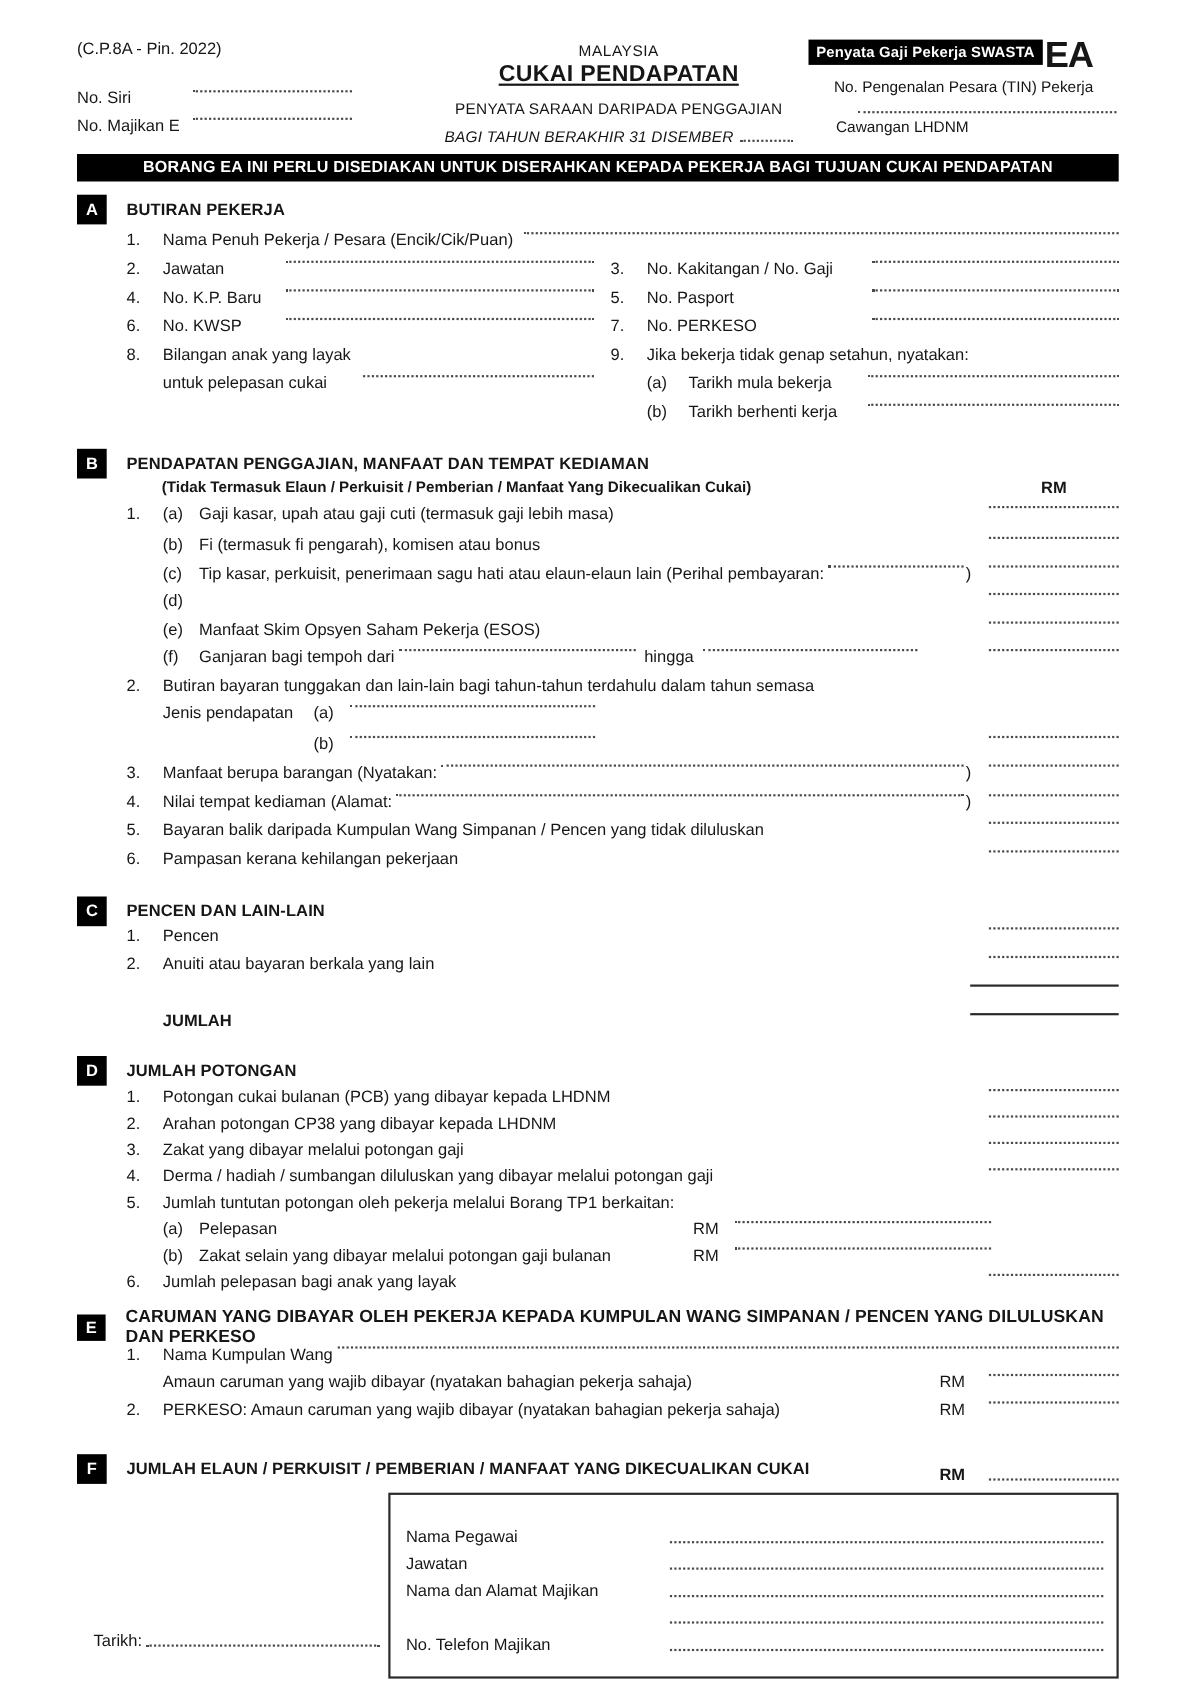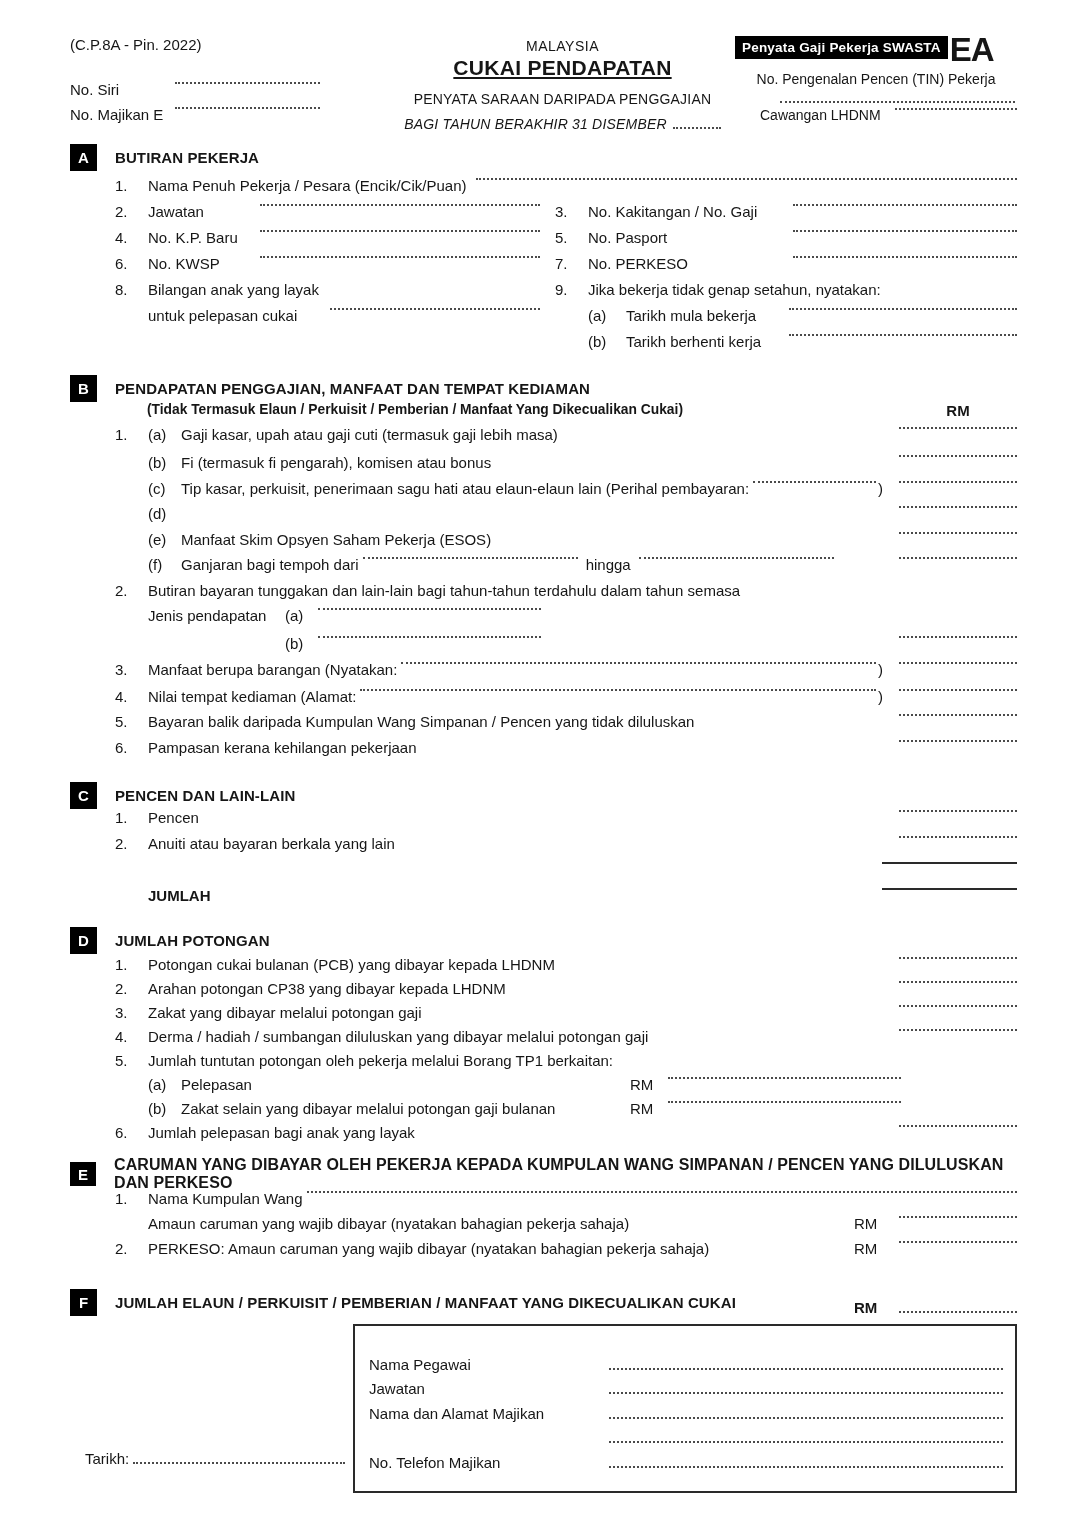--- a/index.html
+++ b/index.html
@@ -30,21 +30,21 @@
   .country { font-size:14px; letter-spacing:0.5px; margin-top:2px;text-align:center; }
   .main-title { font-size:21px; font-weight:bold; letter-spacing:0.3px; margin-top:2px;text-decoration:underline; }
   .stmt1 { font-size:14px; margin-top:11px; letter-spacing:0.2px; }
   .stmt2 { font-size:14px; margin-top:9px; letter-spacing:0.2px; display:flex; justify-content:center; align-items:flex-end;font-style:italic; }
   .stmt2 .dots { width:48px; margin-left:6px; }
   .badge-row { display:flex; align-items:flex-start; }
   .black-chip { background:#000; color:#fff; font-weight:bold; font-size:13.5px; padding:4px 7px; letter-spacing:0.2px; flex:none; }
   .ea { font-size:33px; font-weight:bold; line-height:0.85; margin-left:2px; letter-spacing:-1px; }
   .tin-lbl { font-size:14px; margin-top:7px; text-align:center; }
   .tin-dots { width:235px; margin:13px 0 0 45px; }
-  .branch-row { height:22px; margin-top:4px; padding-left:25px; }
+  .branch-row { height:22px; margin-top:4px; padding-left:25px;flex-direction:column; }
   .branch-row .lbl { width:135px; flex:none; font-size:14px; }
 
   .banner { background:#000; color:#fff; font-weight:bold; text-align:center;
     height:25px; line-height:25px; font-size:14.6px; letter-spacing:0.2px; margin-top:8px; }
 
   
   .sec-head { display:flex; align-items:center; height:27px; }
   .badge { width:27px; height:27px; background:#000; color:#fff; font-weight:bold;
     display:flex; align-items:center; justify-content:center; font-size:15px; flex:none; }
   .sec-title { font-weight:bold; margin-left:18px; letter-spacing:0.1px; }
@@ -119,29 +119,30 @@
       <div class="stmt2">
         <span>BAGI TAHUN BERAKHIR 31 DISEMBER</span>
         <span class="dots"></span>
       </div>
     </div>
     <div class="h-right">
       <div class="badge-row">
         <span class="black-chip">Penyata Gaji Pekerja SWASTA</span>
         <span class="ea">EA</span>
       </div>
-      <div class="tin-lbl">No. Pengenalan Pencen (TIN) Pekerja</div>
+      <div class="tin-lbl">No. Pengenalan Pesara (TIN) Pekerja</div>
       <div class="dots tin-dots"></div>
       <div class="row branch-row">
         <span class="lbl">Cawangan LHDNM</span>
         <span class="dots fill"></span>
       </div>
     </div>
   </div>
 
+  <div class="banner">BORANG EA INI PERLU DISEDIAKAN UNTUK DISERAHKAN KEPADA PEKERJA BAGI TUJUAN CUKAI PENDAPATAN</div>
 
   <div class="sec-a" style="margin-top:12px">
     <div class="sec-head">
       <span class="badge">A</span>
       <span class="sec-title">BUTIRAN PEKERJA</span>
     </div>
     <div class="items" style="margin-top:6px">
       <div class="row">
         <span class="num">1.</span>
         <span>Nama Penuh Pekerja / Pesara (Encik/Cik/Puan)</span>

